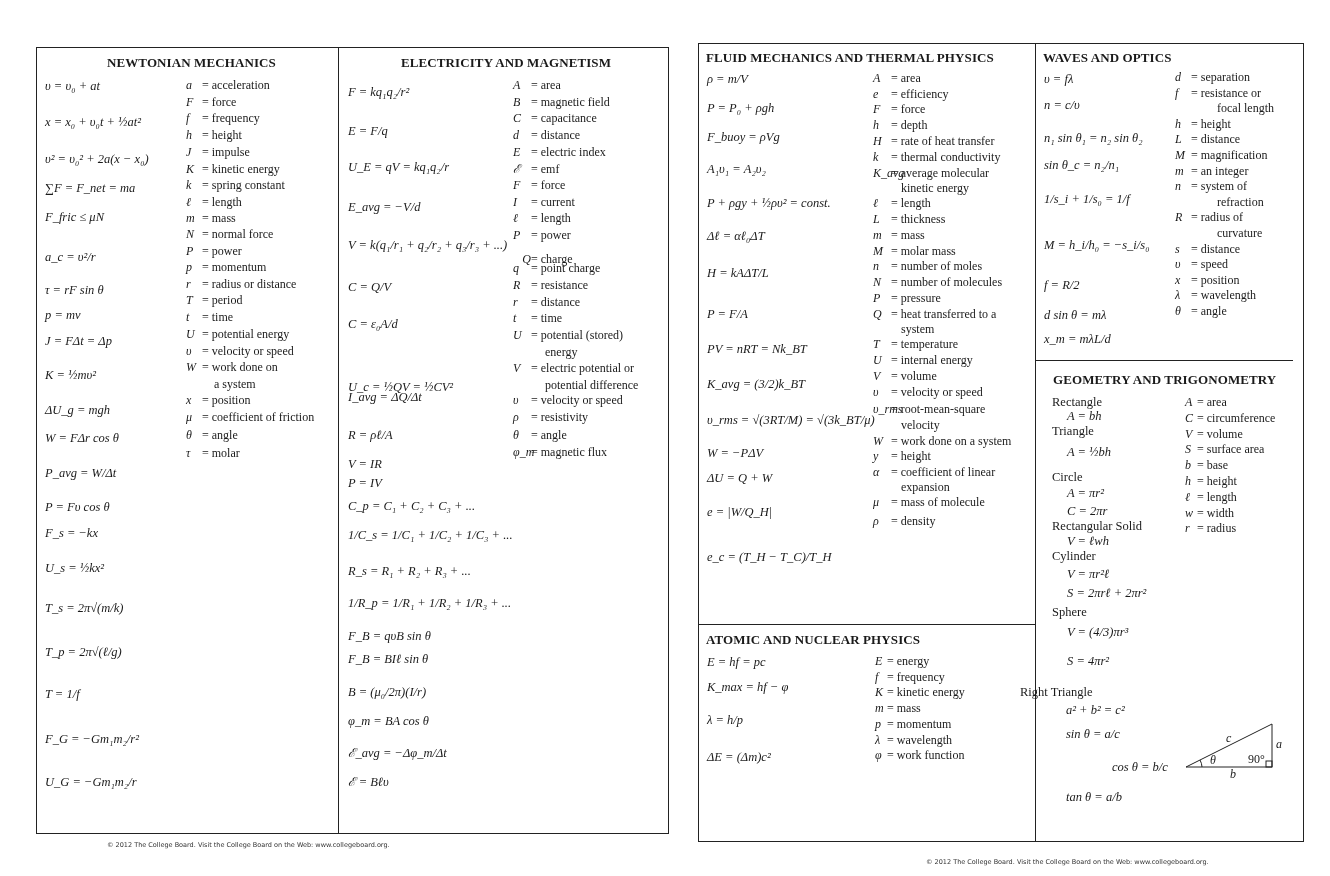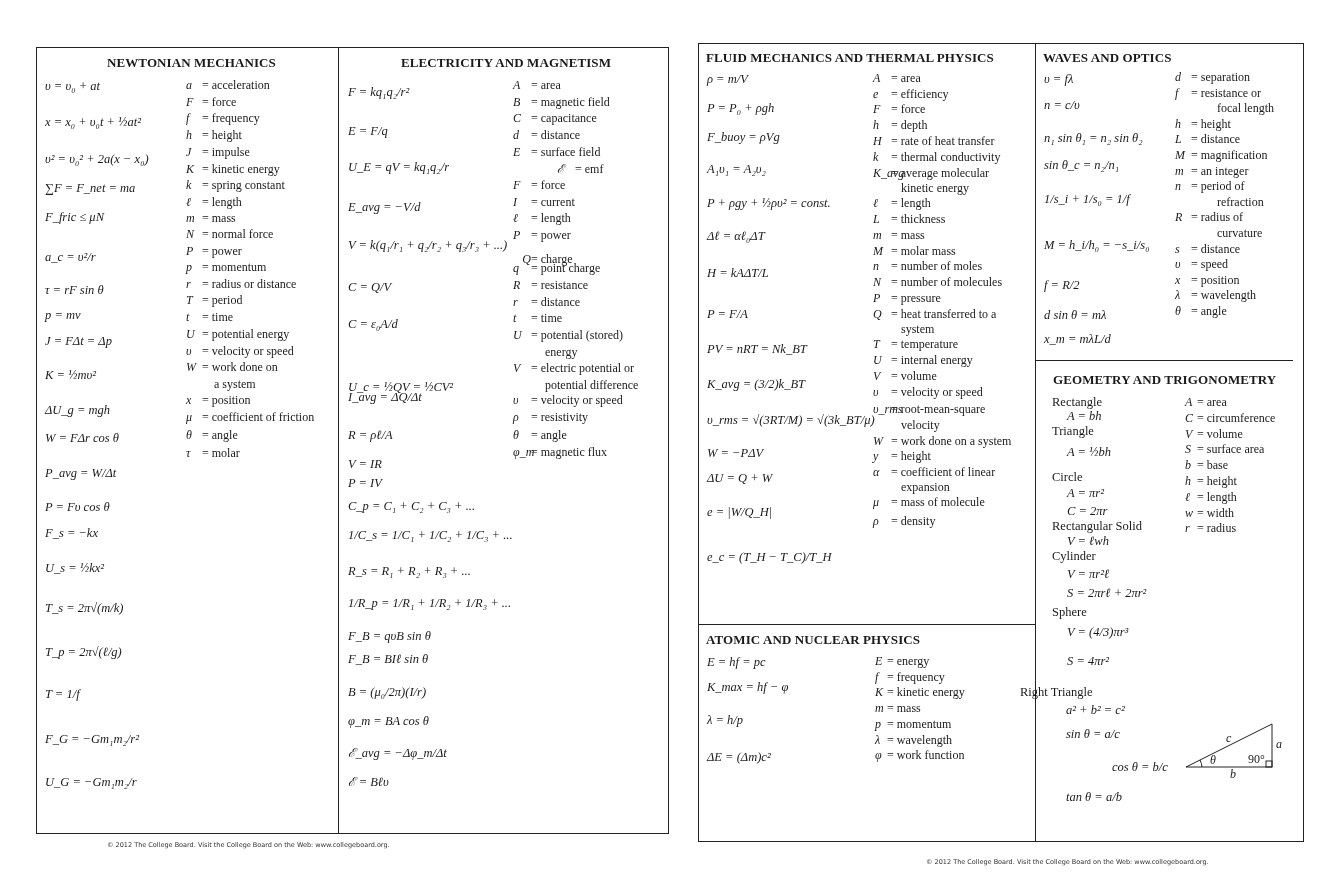--- a/index.html
+++ b/index.html
@@ -98,22 +98,22 @@
       <div class="eq" style="left: 348px; top: 685px;">B = (μ₀/2π)(I/r)</div>
       <div class="eq" style="left: 348px; top: 714px;">φ_m = BA cos θ</div>
       <div class="eq" style="left: 348px; top: 746px;">ℰ_avg = −Δφ_m/Δt</div>
       <div class="eq" style="left: 348px; top: 775px;">ℰ = Bℓυ</div>
     </div>
   <div id="em-defs">
       <div class="def" style="top: 78px; left: 513px;"><span class="defsym" style="width: 18px;">A</span>= <span>area</span></div>
       <div class="def" style="top: 95px; left: 513px;"><span class="defsym" style="width: 18px;">B</span>= <span>magnetic field</span></div>
       <div class="def" style="top: 111px; left: 513px;"><span class="defsym" style="width: 18px;">C</span>= <span>capacitance</span></div>
       <div class="def" style="top: 128px; left: 513px;"><span class="defsym" style="width: 18px;">d</span>= <span>distance</span></div>
-      <div class="def" style="top: 145px; left: 513px;"><span class="defsym" style="width: 18px;">E</span>= <span>surface field</span></div>
-      <div class="def" style="top: 162px; left: 513px; margin-left: 44px;"><span class="defsym" style="width: 18px;">ℰ</span>= <span>emf</span></div>
+      <div class="def" style="top: 145px; left: 513px;"><span class="defsym" style="width: 18px;">E</span>= <span>electric index</span></div>
+      <div class="def" style="top: 162px; left: 513px;"><span class="defsym" style="width: 18px;">ℰ</span>= <span>emf</span></div>
       <div class="def" style="top: 178px; left: 513px;"><span class="defsym" style="width: 18px;">F</span>= <span>force</span></div>
       <div class="def" style="top: 195px; left: 513px;"><span class="defsym" style="width: 18px;">I</span>= <span>current</span></div>
       <div class="def" style="top: 211px; left: 513px;"><span class="defsym" style="width: 18px;">ℓ</span>= <span>length</span></div>
       <div class="def" style="top: 228px; left: 513px;"><span class="defsym" style="width: 18px;">P</span>= <span>power</span></div>
       <div class="def" style="top: 252px; left: 513px; text-align: right;"><span class="defsym" style="width: 18px;">Q</span>= <span>charge</span></div>
       <div class="def" style="top: 261px; left: 513px;"><span class="defsym" style="width: 18px;">q</span>= <span>point charge</span></div>
       <div class="def" style="top: 278px; left: 513px;"><span class="defsym" style="width: 18px;">R</span>= <span>resistance</span></div>
       <div class="def" style="top: 295px; left: 513px;"><span class="defsym" style="width: 18px;">r</span>= <span>distance</span></div>
       <div class="def" style="top: 311px; left: 513px;"><span class="defsym" style="width: 18px;">t</span>= <span>time</span></div>
       <div class="def" style="top: 328px; left: 513px;"><span class="defsym" style="width: 18px;">U</span>= <span>potential (stored)</span></div>
@@ -219,21 +219,21 @@
       <div class="eq" style="left: 1044px; top: 332px;">x_m = mλL/d</div>
     </div>
   <div id="wv-defs">
       <div class="def" style="top: 70px; left: 1175px;"><span class="defsym" style="width: 16px;">d</span>= <span>separation</span></div>
       <div class="def" style="top: 85.6px; left: 1175px;"><span class="defsym" style="width: 16px;">f</span>= <span>resistance or</span></div>
       <div class="def" style="top: 101.2px; left: 1217px;"><span>focal length</span></div>
       <div class="def" style="top: 116.8px; left: 1175px;"><span class="defsym" style="width: 16px;">h</span>= <span>height</span></div>
       <div class="def" style="top: 132.4px; left: 1175px;"><span class="defsym" style="width: 16px;">L</span>= <span>distance</span></div>
       <div class="def" style="top: 148px; left: 1175px;"><span class="defsym" style="width: 16px;">M</span>= <span>magnification</span></div>
       <div class="def" style="top: 163.6px; left: 1175px;"><span class="defsym" style="width: 16px;">m</span>= <span>an integer</span></div>
-      <div class="def" style="top: 179.2px; left: 1175px;"><span class="defsym" style="width: 16px;">n</span>= <span>period of</span></div>
+      <div class="def" style="top: 179.2px; left: 1175px;"><span class="defsym" style="width: 16px;">n</span>= <span>system of</span></div>
       <div class="def" style="top: 194.8px; left: 1217px;"><span>refraction</span></div>
       <div class="def" style="top: 210.4px; left: 1175px;"><span class="defsym" style="width: 16px;">R</span>= <span>radius of</span></div>
       <div class="def" style="top: 226px; left: 1217px;"><span>curvature</span></div>
       <div class="def" style="top: 241.6px; left: 1175px;"><span class="defsym" style="width: 16px;">s</span>= <span>distance</span></div>
       <div class="def" style="top: 257.2px; left: 1175px;"><span class="defsym" style="width: 16px;">υ</span>= <span>speed</span></div>
       <div class="def" style="top: 272.8px; left: 1175px;"><span class="defsym" style="width: 16px;">x</span>= <span>position</span></div>
       <div class="def" style="top: 288.4px; left: 1175px;"><span class="defsym" style="width: 16px;">λ</span>= <span>wavelength</span></div>
       <div class="def" style="top: 304px; left: 1175px;"><span class="defsym" style="width: 16px;">θ</span>= <span>angle</span></div>
     </div>
 </div>

